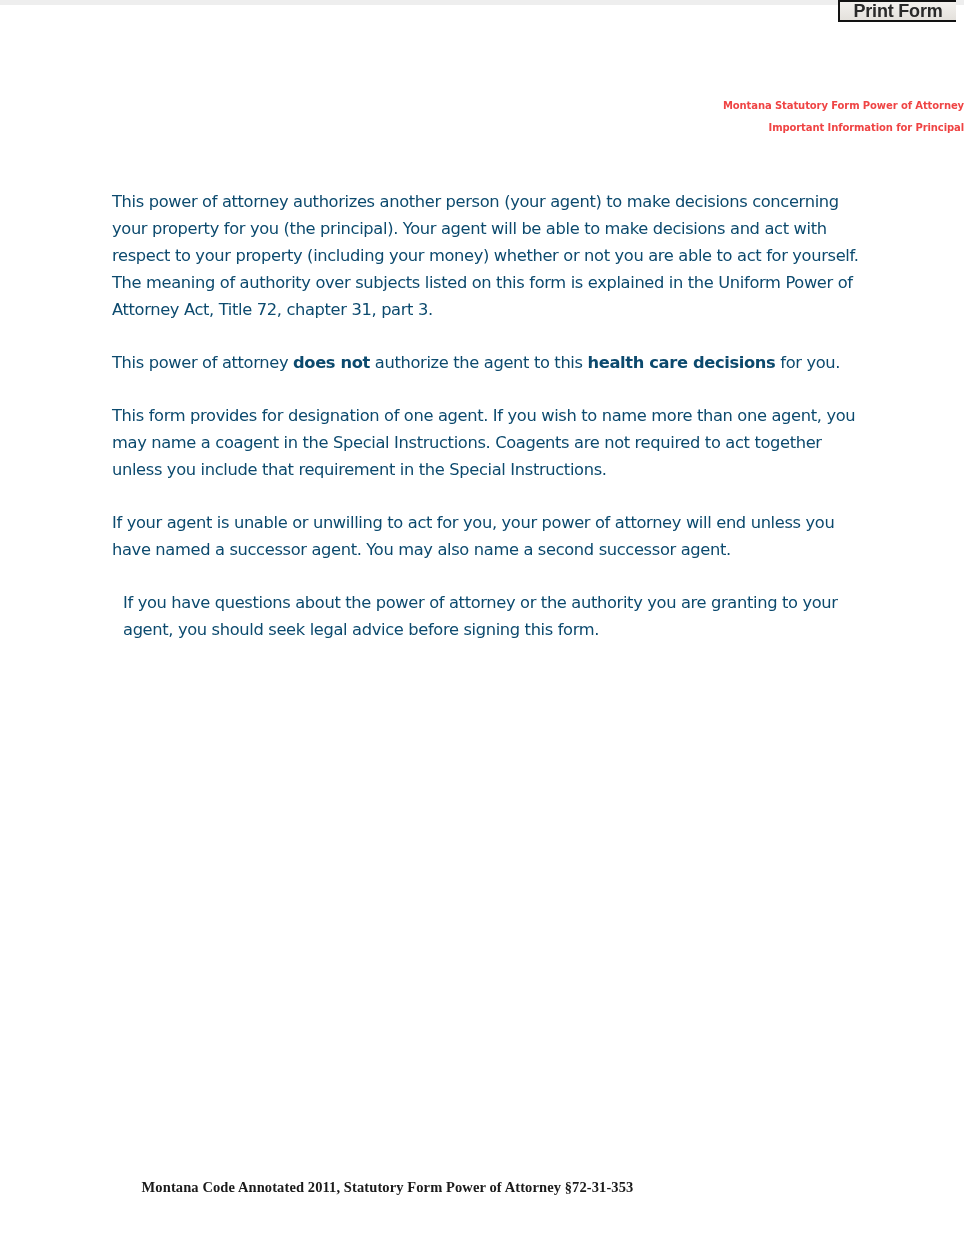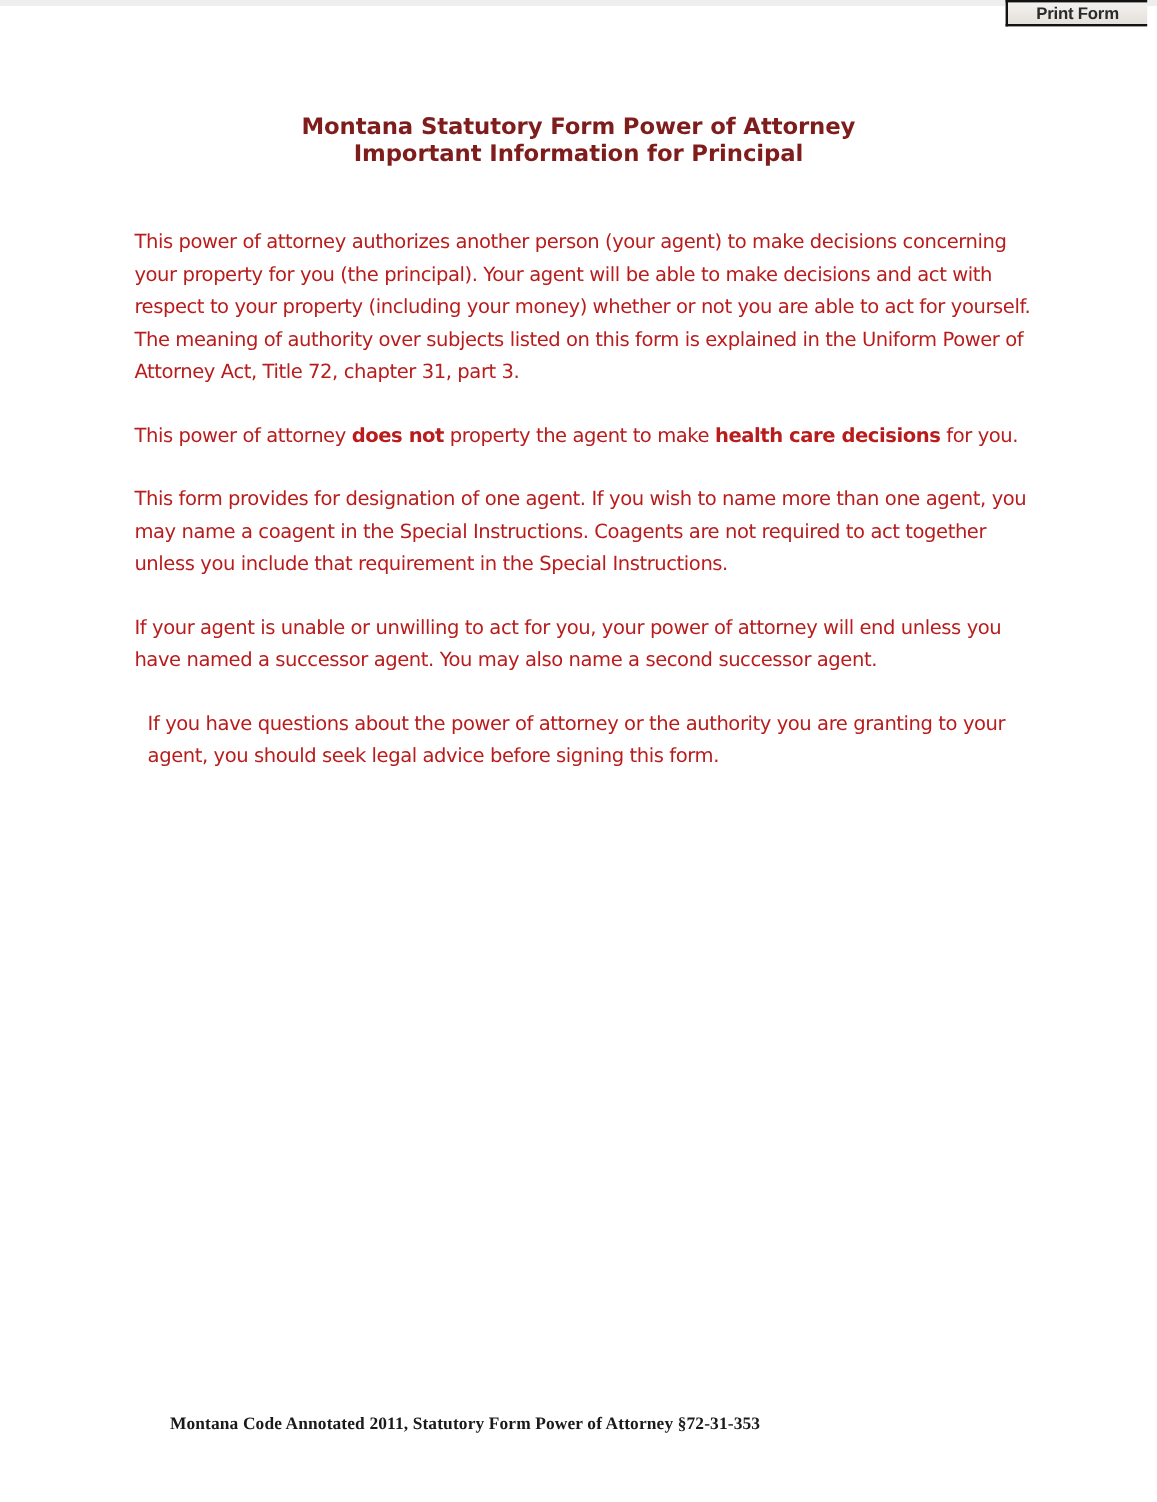--- a/index.html
+++ b/index.html
@@ -35,21 +35,21 @@
     box-sizing: border-box;
     background: linear-gradient(#f3f1ee, #e4e1dc);
     border-top: 2px solid #121212;
     border-left: 2px solid #121212;
     border-right: 0;
     border-bottom: 2px solid #121212;
     display: flex;
     align-items: center;
     justify-content: center;
     font-family: "Liberation Sans", sans-serif;
-    font-size: 14px;
+    font-size: 18px;
     font-weight: 700;
     letter-spacing: -0.2px;
     color: #2a2a2a;
     cursor: pointer;
     user-select: none;
   }
 
   
   .page {
     position: absolute;
@@ -62,40 +62,41 @@
   
   .title-block {
     position: absolute;
     top: 90px;
     left: 0;
     width: 964px;
     text-align: center;
   }
   .title-line {
     font-family: "DejaVu Sans", "Liberation Sans", sans-serif;
-    font-size: 19px;
+    font-size: 10px;
     font-weight: 700;
     line-height: 22px;
     letter-spacing: -0.1px;
-    color: #7f1d1d;
+    color: #ef4444;
+    text-align: right;
   }
 
   
   .body-copy {
     position: absolute;
     top: 183px;
     left: 112px;
     width: 762px;
   }
   .para {
     font-family: "DejaVu Sans", "Liberation Sans", sans-serif;
     font-size: 16.3px;
     line-height: 27px;
     letter-spacing: -0.35px;
-    color: #b91c1c;
+    color: #0c4a6e;
     margin: 0 0 26px 0;
     text-align: left;
   }
   .para:last-child { margin-bottom: 0; margin-left: 11px; }
   .para b { font-weight: 700; margin-top: 24px; }
 
   
   .footer-citation {
     position: absolute;
     top: 1174px;
@@ -116,21 +117,21 @@
 
 <div class="page">
 
   <div class="title-block">
     <div class="title-line">Montana Statutory Form Power of Attorney</div>
     <div class="title-line">Important Information for Principal</div>
   </div>
 
   <div class="body-copy" id="body-copy">
       <p class="para"><span>This power of attorney authorizes another person (your agent) to make decisions concerning your property for you (the principal). Your agent will be able to make decisions and act with respect to your property (including your money) whether or not you are able to act for yourself. The meaning of authority over subjects listed on this form is explained in the Uniform Power of Attorney Act, Title 72, chapter 31, part 3.</span></p>
-      <p class="para"><span>This power of attorney </span><b>does not</b><span> property the agent to make </span><b>health care decisions</b><span> for you.</span></p>
+      <p class="para"><span>This power of attorney </span><b>does not</b><span> authorize the agent to this </span><b>health care decisions</b><span> for you.</span></p>
       <p class="para"><span>This form provides for designation of one agent. If you wish to name more than one agent, you may name a coagent in the Special Instructions. Coagents are not required to act together unless you include that requirement in the Special Instructions.</span></p>
       <p class="para"><span>If your agent is unable or unwilling to act for you, your power of attorney will end unless you have named a successor agent. You may also name a second successor agent.</span></p>
       <p class="para"><span>If you have questions about the power of attorney or the authority you are granting to your agent, you should seek legal advice before signing this form.</span></p>
     </div>
 
   <div class="footer-citation">Montana Code Annotated 2011, Statutory Form Power of Attorney §72-31-353</div>
 
 </div>
 
 <div class="print-form-btn">Print Form</div>

